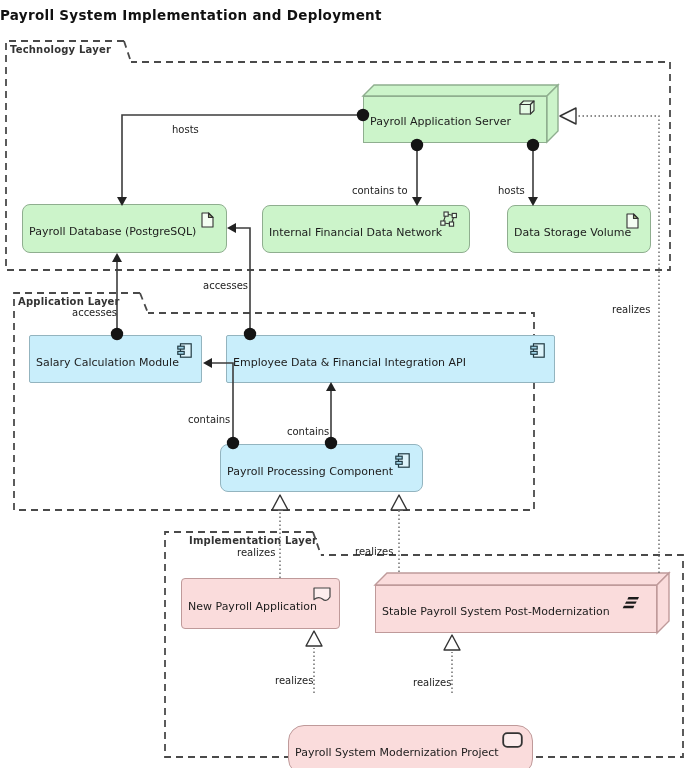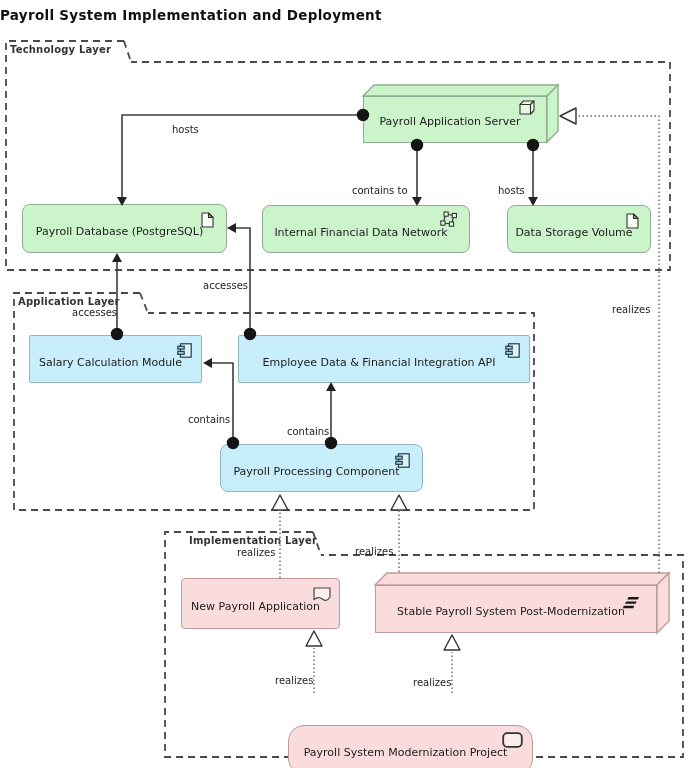--- a/index.html
+++ b/index.html
@@ -11,32 +11,32 @@
     position:absolute; left:0; top:7px; width:692px; text-align:left;
     font-size:13.5px; font-weight:bold; color:#111; letter-spacing:.3px;
   }
   svg.layer{position:absolute; left:0; top:0; pointer-events:none;}
   .group-label{
     position:absolute; font-size:10px; font-weight:bold; color:#333;
     white-space:nowrap; letter-spacing:.2px;
   }
   .node{
     position:absolute; box-sizing:border-box; display:flex; align-items:center;
-    justify-content:center; text-align:center; font-size:11px; color:#1c1c1c;
+    justify-content:flex-start; text-align:center; font-size:11px; color:#1c1c1c;
     line-height:1.1; padding:10px 16px 2px 6px; white-space:nowrap;
   }
   .green{background:var(--technology_fill); border:1.4px solid var(--technology_border); border-radius:8px;}
   .blue {background:var(--application_fill); border:1.4px solid var(--application_border); border-radius:2px;}
   .pink {background:var(--implementation_fill); border:1.4px solid var(--implementation_border); border-radius:4px;}
   #node-server{left:363px; top:96px; width:184px; height:47px; border-radius:0; padding-top:8px;}
   #node-database{left:22px;  top:204px; width:205px; height:49px;}
   #node-network {left:262px; top:205px; width:208px; height:48px;}
   #node-storage {left:507px; top:205px; width:144px; height:48px;}
   #node-salary  {left:29px;  top:335px; width:173px; height:48px;}
-  #node-api     {left:238px; top:335px; width:292px; height:48px;}
+  #node-api     {left:226px; top:335px; width:329px; height:48px;}
   #node-ppc     {left:220px; top:444px; width:203px; height:48px; border-radius:8px;}
   #node-npa     {left:181px; top:578px; width:159px; height:51px;}
   #node-plateau {left:375px; top:585px; width:282px; height:48px; border-radius:0; padding-top:8px;}
   #node-project {left:288px; top:725px; width:245px; height:50px; border-radius:16px; padding-top:8px;}
   .icon{position:absolute; display:block;}
   .edge-label{
     position:absolute; font-size:10px; color:#222; white-space:nowrap;margin-top:24px;
   }
 </style>
 </head>

